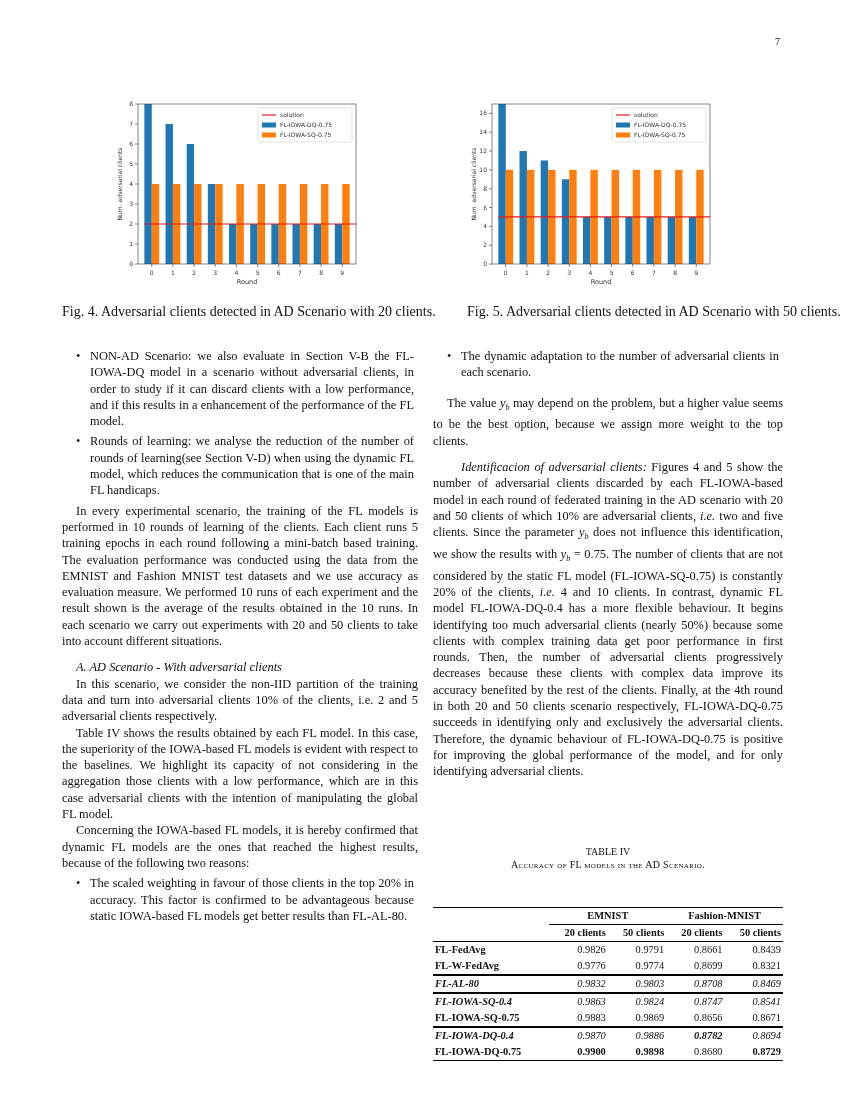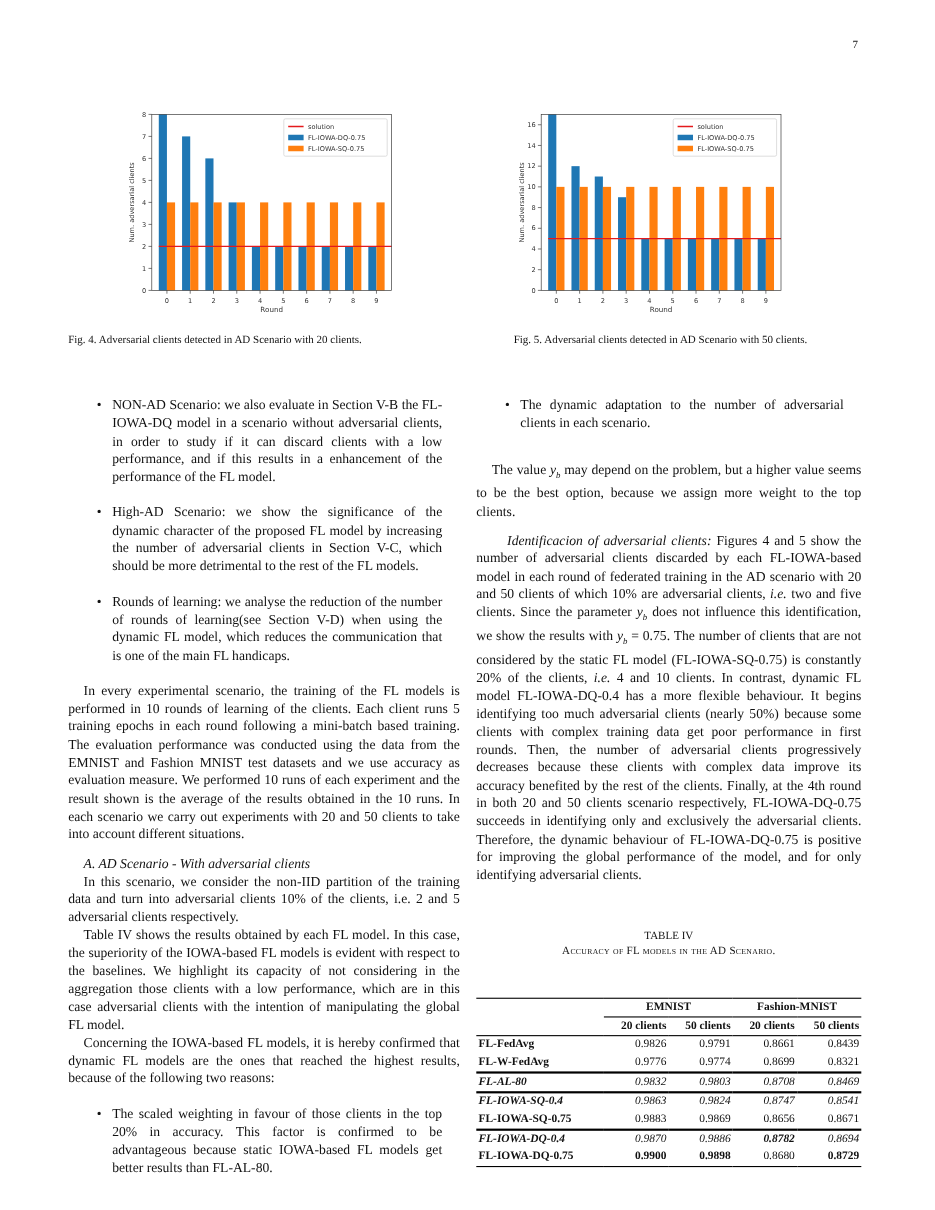--- a/index.html
+++ b/index.html
@@ -1,24 +1,24 @@
 <!DOCTYPE html>
 <html><head>
 <meta charset="utf-8">
 <style>
   html,body{margin:0;padding:0;background:#fff;}
   body{width:850px;height:1100px;position:relative;overflow:hidden;font-family:"Liberation Serif","DejaVu Serif",serif;color:#111;}
   .pagenum{position:absolute;top:36px;right:70px;font-size:10px;}
   .fig{position:absolute;}
   .fig svg{display:block;}
-  .caption{position:absolute;font-size:10px;}
+  .caption{position:absolute;font-size:14px;}
   .col{position:absolute;font-size:12.4px;line-height:16.3px;text-align:justify;}
   .col p{margin:0;text-indent:14px;font-family:Liberation Serif, serif;}
   ul.bl{margin:0;padding:0;list-style:none;}
-  ul.bl li{position:relative;padding-left:24px;margin:16px;}
+  ul.bl li{position:relative;padding-left:24px;margin:4px;}
   ul.bl li:before{content:"\2022";position:absolute;left:10px;top:0;}
   .sechead{font-style:italic;margin:10px 0 0 0;text-indent:0;}
   .gap{height:10px;}
   .tcap{position:absolute;left:433px;width:350px;text-align:center;font-size:10px;line-height:13px;}
   .tcap .sc{font-variant:small-caps;letter-spacing:0.3px;}
   table.res{position:absolute;left:433px;top:878px;width:350px;border-collapse:collapse;font-size:10.4px;margin-top:29px;}
   table.res td, table.res th{padding:2px 2px;line-height:12px;}
   table.res th{font-weight:bold;text-align:right;}
   table.res td.num{text-align:right;}
   table.res td.name{font-weight:bold;text-align:left;}
@@ -184,21 +184,20 @@
         <rect x="154" y="36.5" width="14" height="5" fill="#ff7f0e"></rect>
         <text x="172" y="41" font-size="6" fill="#333" font-family="DejaVu Sans, sans-serif">FL-IOWA-SQ-0.75</text>
       </g>
     </svg>
 </div>
 <div class="caption" style="left:426px;top:304px;margin-left:41px;">Fig. 5.  Adversarial clients detected in AD Scenario with 50 clients.</div>
 
 <div class="col" style="left:62px;top:344px;width:356px;">
   <ul class="bl">
     <li>NON-AD Scenario: we also evaluate in Section V-B the FL-IOWA-DQ model in a scenario without adversarial clients, in order to study if it can discard clients with a low performance, and if this results in a enhancement of the performance of the FL model.</li>
-    <li>High-AD Scenario: we show the significance of the dynamic character of the proposed FL model by increasing the number of adversarial clients in Section V-C, which should be more detrimental to the rest of the FL models.</li>
     <li>Rounds of learning: we analyse the reduction of the number of rounds of learning(see Section V-D) when using the dynamic FL model, which reduces the communication that is one of the main FL handicaps.</li>
   </ul>
   <p>In every experimental scenario, the training of the FL models is performed in 10 rounds of learning of the clients. Each client runs 5 training epochs in each round following a mini-batch based training. The evaluation performance was conducted using the data from the EMNIST and Fashion MNIST test datasets and we use accuracy as evaluation measure. We performed 10 runs of each experiment and the result shown is the average of the results obtained in the 10 runs. In each scenario we carry out experiments with 20 and 50 clients to take into account different situations.</p>
   <div class="gap"></div>
   <p class="sechead">A.  AD Scenario - With adversarial clients</p>
   <p>In this scenario, we consider the non-IID partition of the training data and turn into adversarial clients 10% of the clients, i.e. 2 and 5 adversarial clients respectively.</p>
   <p>Table IV shows the results obtained by each FL model. In this case, the superiority of the IOWA-based FL models is evident with respect to the baselines. We highlight its capacity of not considering in the aggregation those clients with a low performance, which are in this case adversarial clients with the intention of manipulating the global FL model.</p>
   <p>Concerning the IOWA-based FL models, it is hereby confirmed that dynamic FL models are the ones that reached the highest results, because of the following two reasons:</p>
   <ul class="bl">
     <li>The scaled weighting in favour of those clients in the top 20% in accuracy. This factor is confirmed to be advantageous because static IOWA-based FL models get better results than FL-AL-80.</li>

